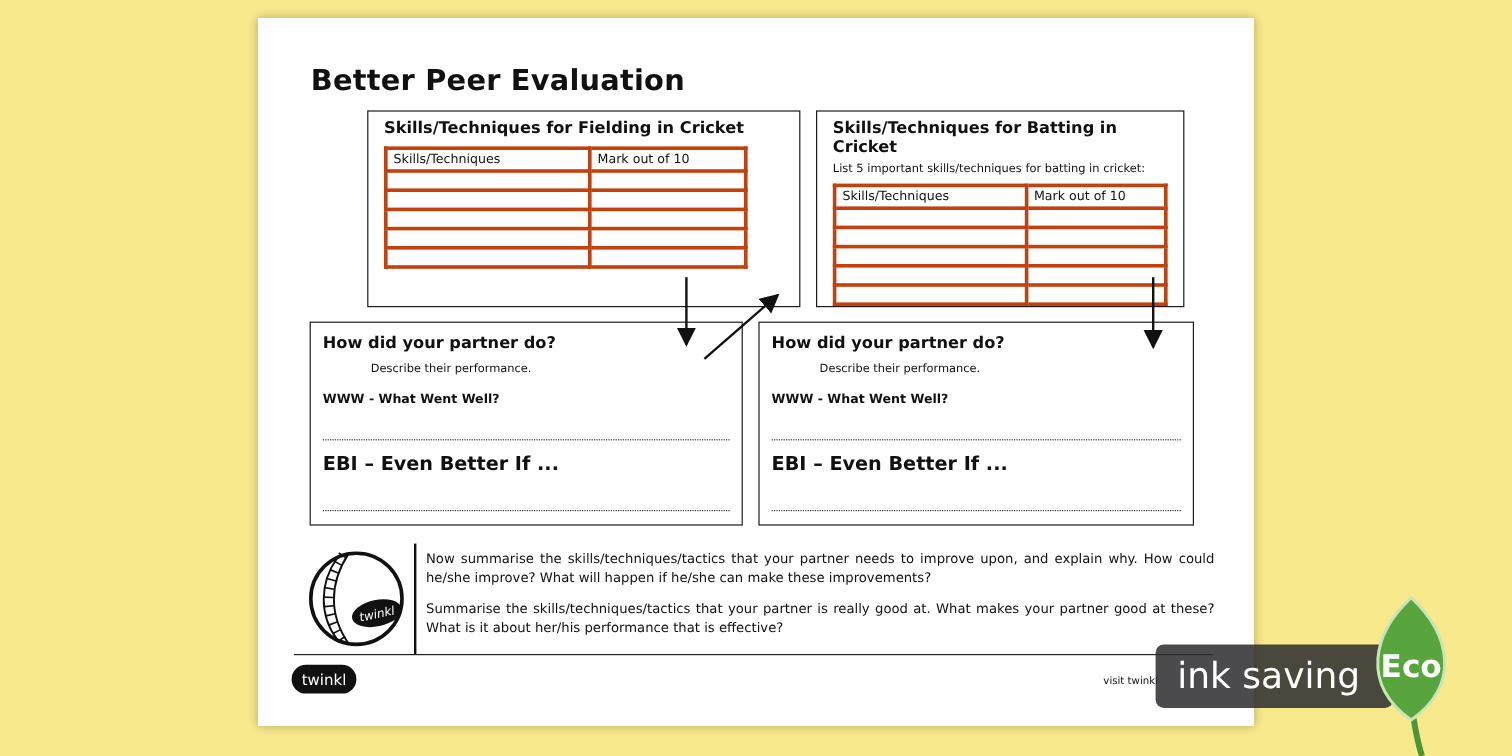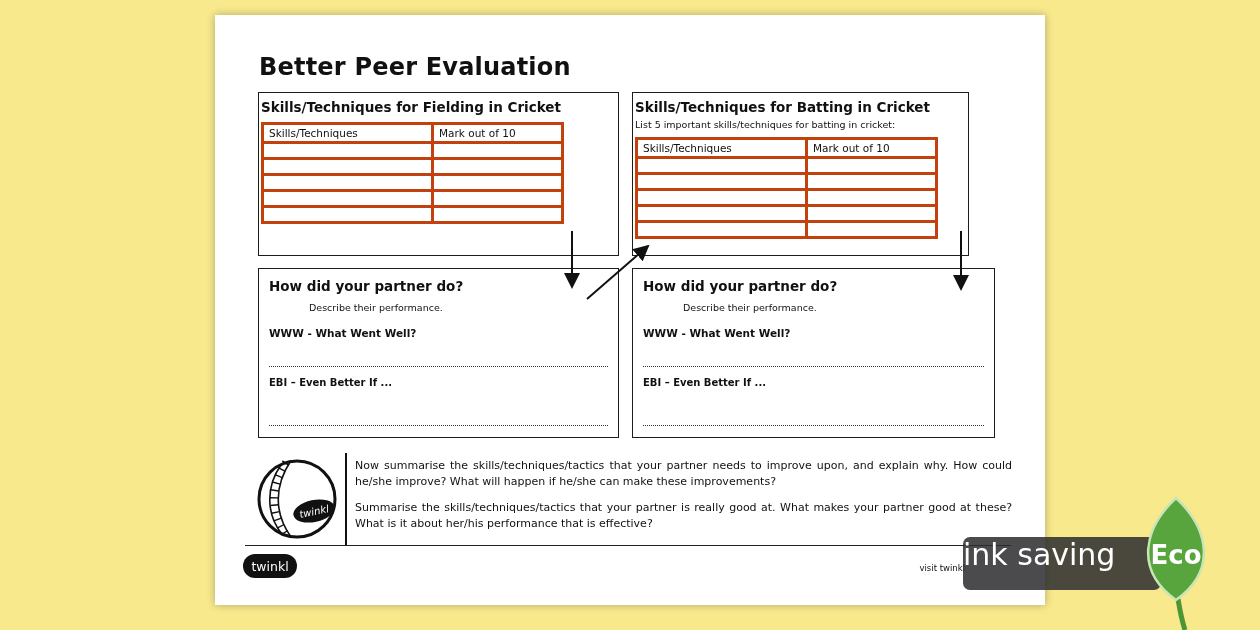--- a/index.html
+++ b/index.html
@@ -18,24 +18,24 @@
     background: #ffffff;
     box-shadow: 0 0 8px rgba(0,0,0,0.28);
   }
   .title {
     position: absolute; left: 44px; top: 38px;
     font-size: 24px; font-weight: bold; letter-spacing: 0.2px;
   }
   
   .skill-box {
     position: absolute; top: 77px; height: 164px;
-    border: 1.5px solid #1c1c1c; padding: 6px 2px;
+    border: 1.5px solid #1c1c1c; padding: 6px 13px; margin-left: 48px;
   }
   .skill-box.left  { left: 43px;  width: 361px; }
-  .skill-box.right { left: 417px; width: 337px; }
+  .skill-box.right { left: 417px; width: 307px; }
   .skill-heading { font-size: 13.5px; font-weight: bold; }
   .skill-sub { font-size: 9.5px; margin-top: 4px; }
   table.skills {
     border-collapse: collapse; margin-top: 7px;
   }
   table.skills th, table.skills td {
     border: 3px solid #c2410c; padding: 0 0 0 5px;
     font-size: 10.5px; font-weight: normal; text-align: left;
   }
   table.skills th { height: 19px; }
@@ -45,21 +45,21 @@
   
   .partner-box {
     position: absolute; top: 253px; height: 170px;
     border: 1.5px solid #1c1c1c;
   }
   .partner-box.left  { left: 43px;  width: 361px; }
   .partner-box.right { left: 417px; width: 363px; }
   .p-heading { position: absolute; left: 10px; top: 9px;  font-size: 13.5px; font-weight: bold; }
   .p-sub     { position: absolute; left: 10px; top: 33px; font-size: 9.5px; margin-left: 40px; }
   .p-www     { position: absolute; left: 10px; top: 58px; font-size: 10.5px; font-weight: bold; }
-  .p-ebi     { position: absolute; left: 10px; top: 108px; font-size: 10px; font-weight: bold; text-align: center; }
+  .p-ebi     { position: absolute; left: 10px; top: 108px; font-size: 16px; font-weight: bold; text-align: center; }
   .dotline   { position: absolute; left: 10px; right: 10px; border-top: 1.5px dotted #333; }
   .dot1 { top: 97px; } .dot2 { top: 156px; }
   
   .arrows { position: absolute; left: 0; top: 0; pointer-events: none; z-index: 4; }
   
   .ball { position: absolute; left: 36px; top: 438px; }
   .v-divider { position: absolute; left: 130px; top: 438px; width: 1.5px; height: 92px; background: #111; }
   .summary {
     position: absolute; left: 140px; top: 443px; width: 657px;
     font-size: 11px; line-height: 1.42; text-align: justify;
@@ -76,21 +76,21 @@
     position: absolute; left: 630px; top: 548px; width: 120px;
     font-size: 8.5px; font-weight: normal; text-align: right;
   }
   
   .ink-badge {
     position: absolute; left: 963px; top: 537px;
     width: 198px; height: 53px;
     background: rgba(44,44,46,0.85);
     border-radius: 7px;
     color: #fff; font-size: 30px;
-    display: flex; align-items: flex-start; 
+    display: flex; align-items: center; padding-left: 18px;
     z-index: 9;
   }
   .eco-leaf { position: absolute; left: 1128px; top: 496px; z-index: 10; }
 </style>
 </head>
 <body>
 
 <div class="screen">
   <div class="page">
 

